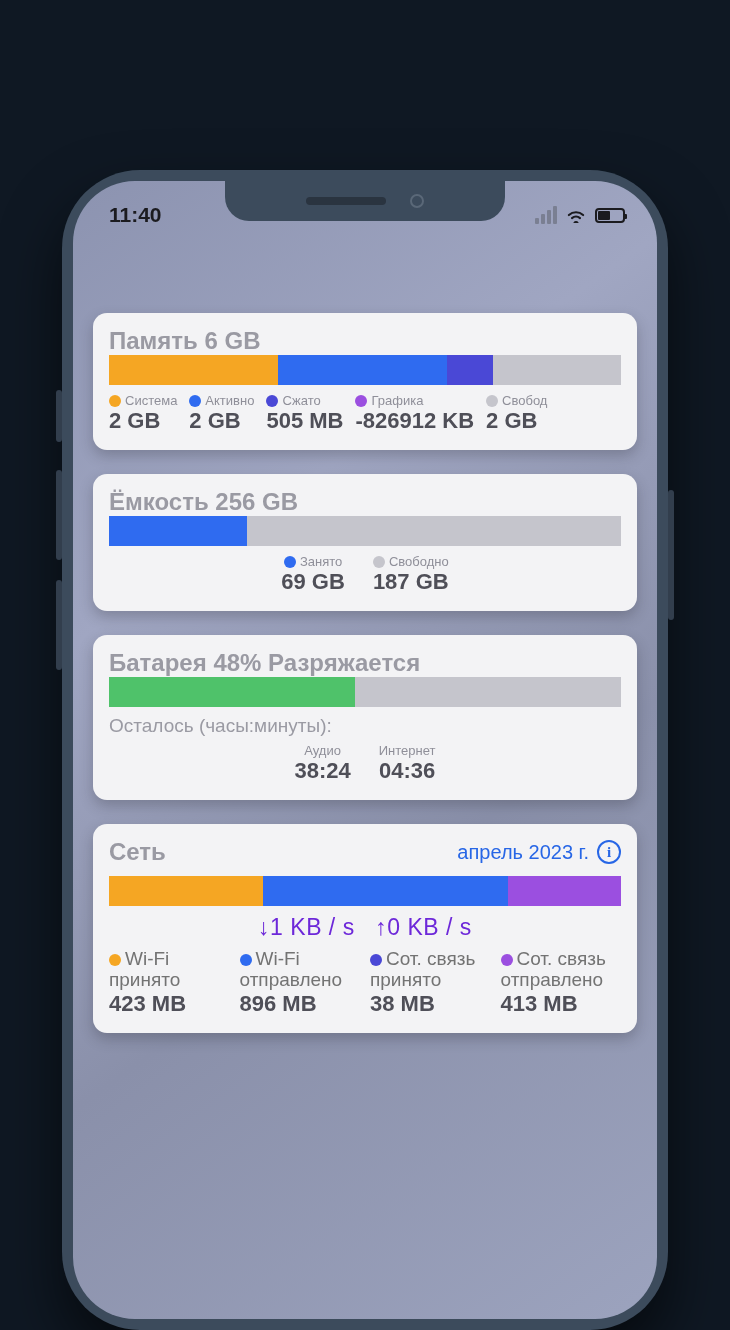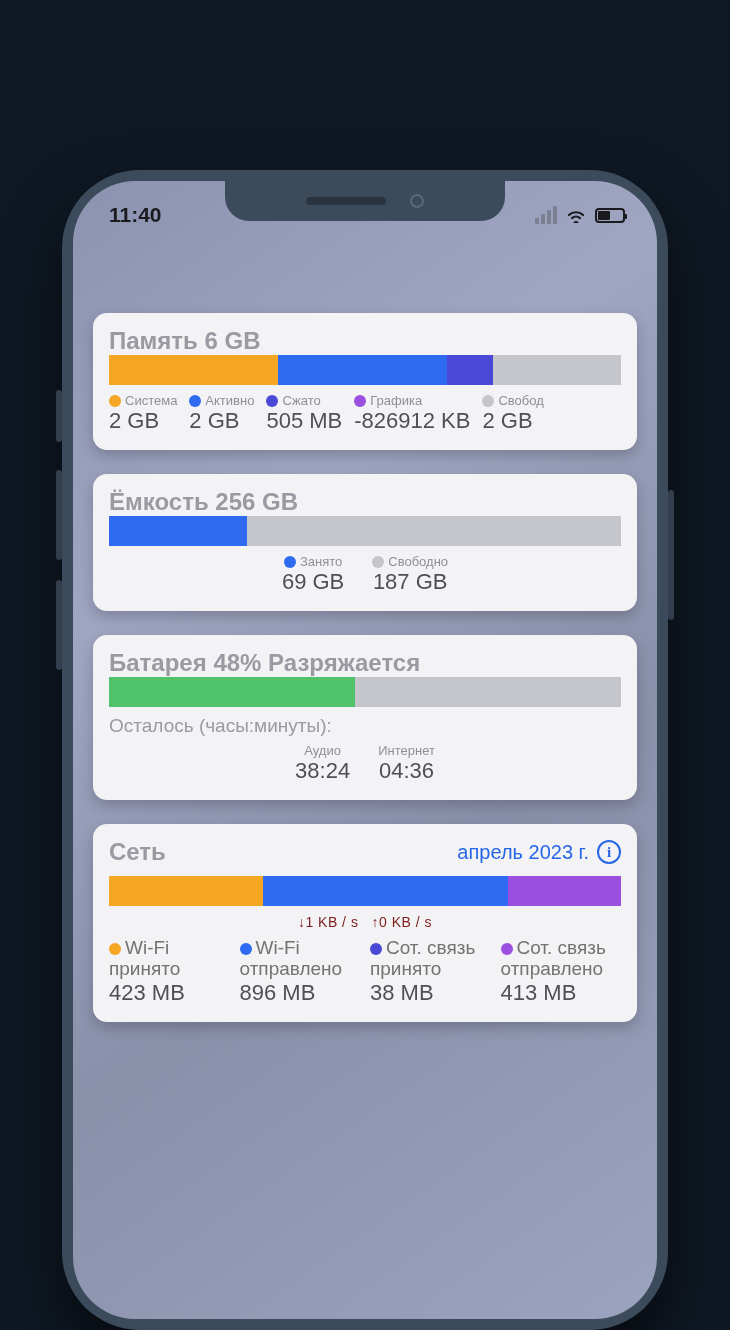--- a/index.html
+++ b/index.html
@@ -103,28 +103,28 @@
     display:flex; width:100%; height:30px; border-radius:0px; overflow:hidden; margin-bottom:8px;
   }
   .seg { height:100%; }
 
   .legend-row {
     display:flex; gap:12px; width:560px; 
   }
   .legend-item { display:flex; flex-direction:column; }
   .legend-top { display:flex; align-items:center; gap:4px; font-size:13px; color:#8f8f99; white-space:nowrap;}
   .dot { width:12px; height:12px; border-radius:50%; flex:none;}
-  .legend-val { font-size:22px; color:#4f4f58; font-weight:400; white-space:nowrap;}
+  .legend-val { font-size:22px; color:#4f4f58; font-weight:700; white-space:nowrap;}
 
   .legend-center { display:flex; justify-content:center; gap:28px;}
   .legend-center .legend-item{align-items:center;}
 
   .sub-caption { text-align:left; font-size:19px; color:#9a9aa3; margin:6px 0 6px;}
 
-  .speed-row { text-align:center; font-size:14px; color:#7f1d1d; margin:4px 0 8px; letter-spacing:0.5px; white-space:nowrap;}
+  .speed-row { text-align:center; font-size:23px; color:#6d28d9; margin:4px 0 8px; letter-spacing:0.5px; white-space:nowrap;}
 
   .net-legend { display:flex; gap:10px; }
   .net-legend .legend-item{flex:1;}
   .legend-sub { font-size:19px; color:#737373; line-height:1.1; white-space:nowrap;}
 
   .c-orange{background:#f5a623;}
   .c-blue  {background:#2f6bf0;}
   .c-indigo{background:#4a48d6;}
   .c-purple{background:#9b4fe0;}
   .c-green {background:#4fc26a;}

